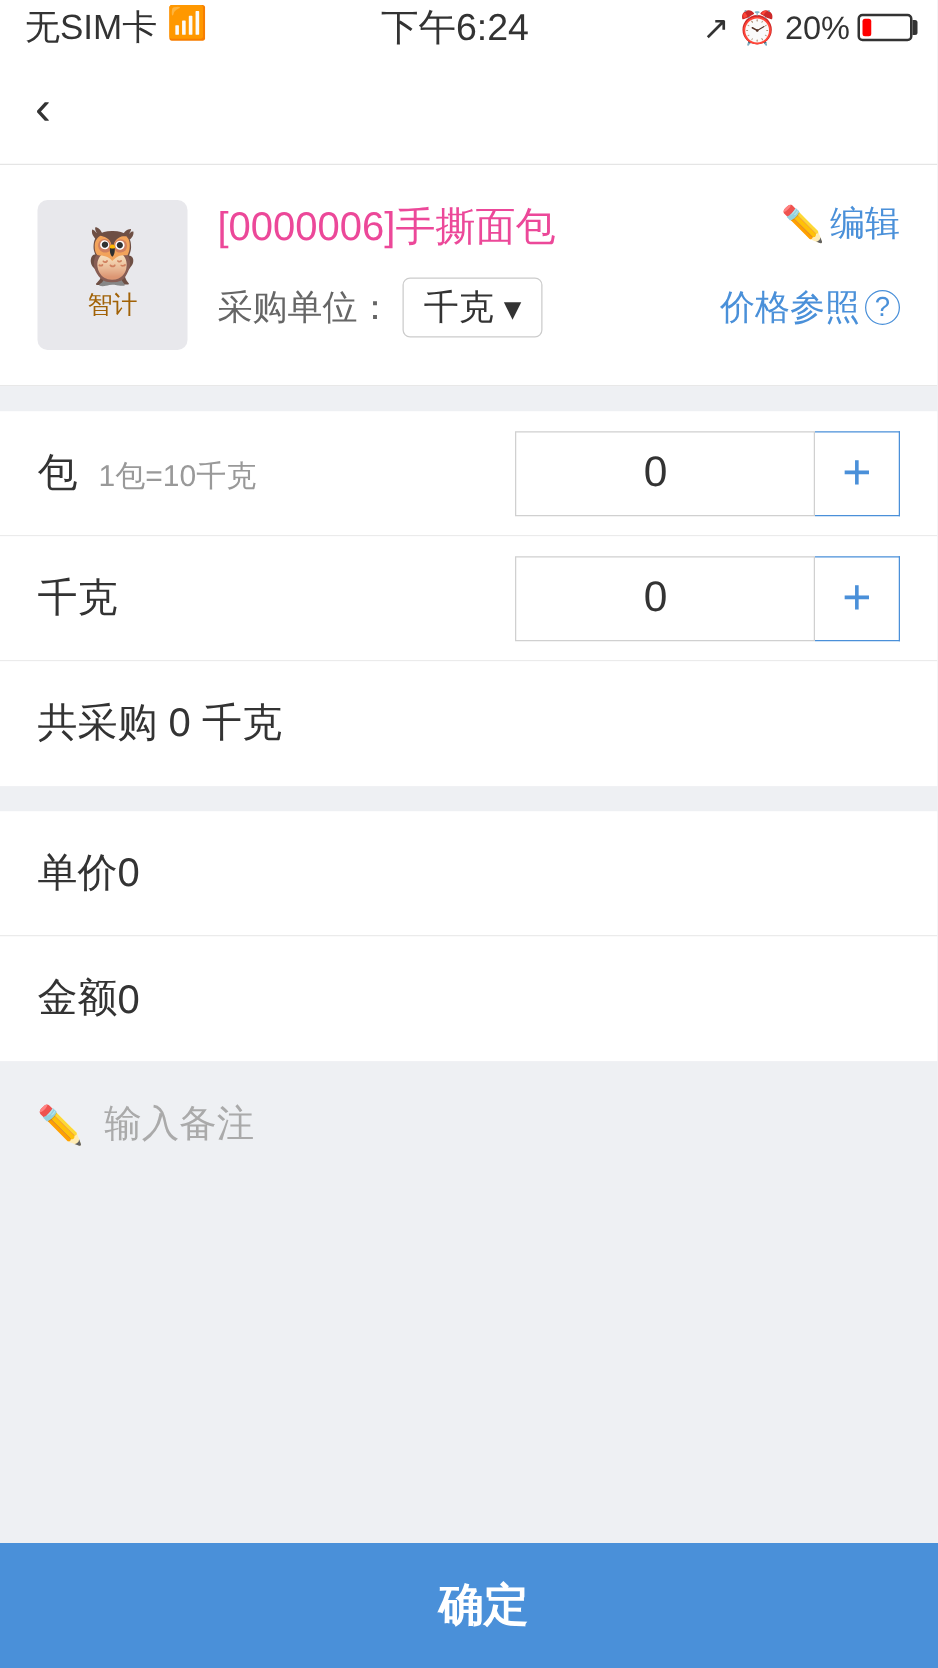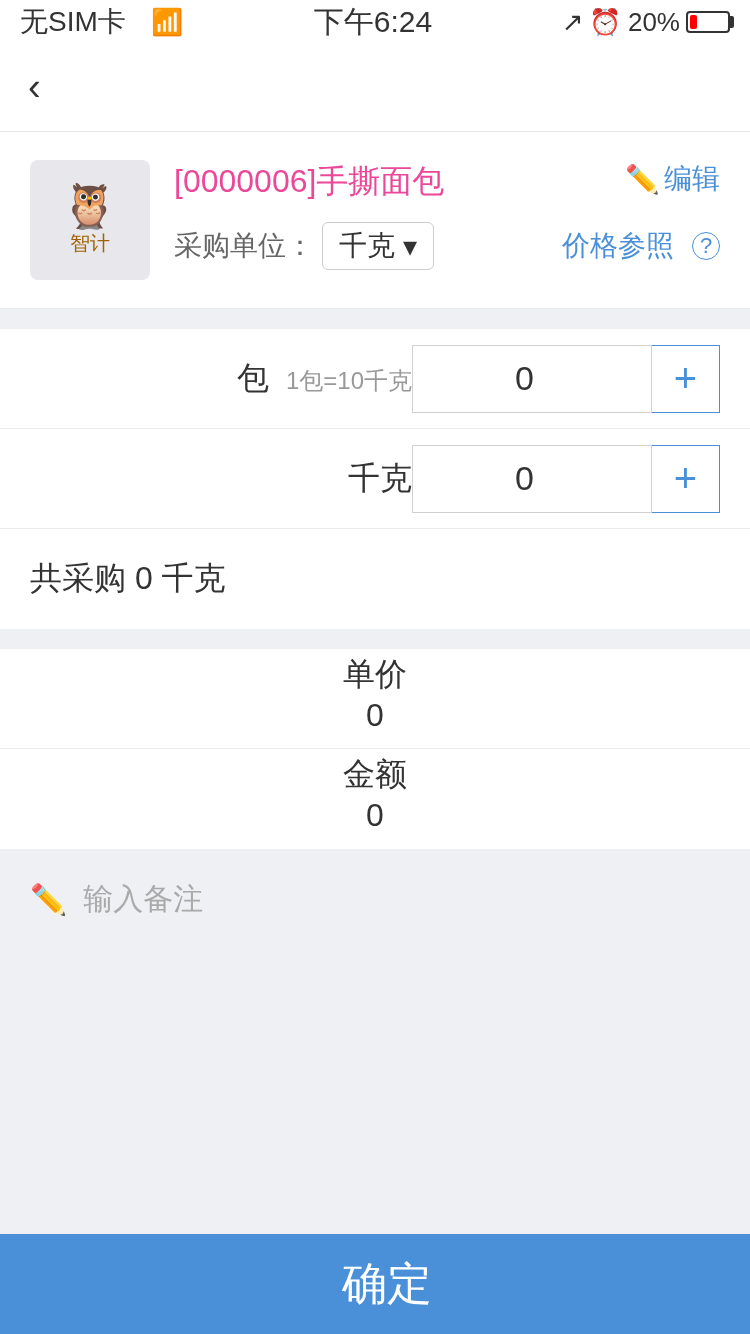--- a/index.html
+++ b/index.html
@@ -18,21 +18,21 @@
       width: 750px;
       height: 44px;
       background: #fff;
       display: flex;
       align-items: center;
       justify-content: space-between;
       padding: 0 20px;
       font-size: 28px;
       color: #333;
     }
-    .status-left { display: flex; align-items: center; gap: 26px; }
+    .status-left { display: flex; align-items: flex-start; gap: 8px; }
     .status-center { font-size: 30px; font-weight: 500; }
     .status-right { display: flex; align-items: center; gap: 6px; font-size: 26px; }
     .battery-icon {
       width: 44px; height: 22px; border: 2px solid #333; border-radius: 4px;
       position: relative; display: inline-flex; align-items: center; padding: 2px;
     }
     .battery-icon::after {
       content: ''; position: absolute; right: -6px; top: 50%; transform: translateY(-50%);
       width: 4px; height: 12px; background: #333; border-radius: 0 2px 2px 0;
     }
@@ -145,21 +145,21 @@
       font-size: 28px;
       color: #333;
       gap: 8px;
       background: #fff;
     }
     .price-ref {
       color: #4a90d9;
       font-size: 28px;
       display: flex;
       align-items: center;
-      gap: 18px;
+      gap: 4px;
       cursor: pointer;
     }
 
     
     .section-divider {
       height: 20px;
       background: #eef0f3;
     }
 
     
@@ -170,21 +170,20 @@
       display: flex;
       align-items: center;
       padding: 0 30px;
       height: 100px;
       border-bottom: 1px solid #ebebeb;
     }
     .input-label {
       flex: 1;
       font-size: 32px;
       color: #333;
-      text-align: right;
     }
     .input-sub {
       font-size: 24px;
       color: #999;
       margin-left: 8px;
     }
     .input-control {
       display: flex;
       align-items: center;
       gap: 0;
@@ -237,24 +236,23 @@
     }
 
     
     .price-section {
       background: #fff;
       margin-top: 0;
     }
     .price-row {
       display: flex;
       align-items: center;
-      padding: 4px 30px;
+      padding: 16px 30px;
       height: 100px;
       border-bottom: 1px solid #ebebeb;
-      flex-direction: column;
     }
     .price-label {
       font-size: 32px;
       color: #333;
     }
     .price-value {
       font-size: 32px;
       color: #333;
     }
 
@@ -290,23 +288,23 @@
       left: 0;
       width: 750px;
       height: 100px;
       background: #4a90d9;
       display: flex;
       align-items: center;
       justify-content: center;
       cursor: pointer;
     }
     .confirm-text {
-      font-size: 45px;
+      font-size: 36px;
       color: #fff;
-      font-weight: 400;
+      font-weight: 700;
       margin-left: 24px;
     }
 
     .wifi-icon { font-size: 26px; }
   </style>
 </head>
 <body>
 
 <div class="status-bar">
   <div class="status-left">

